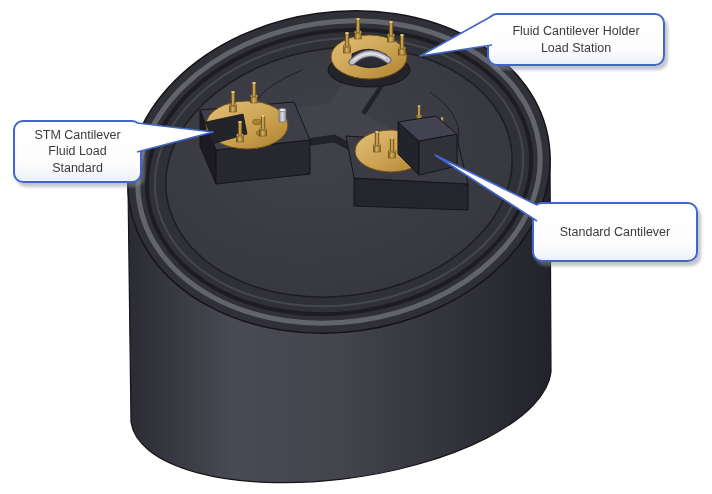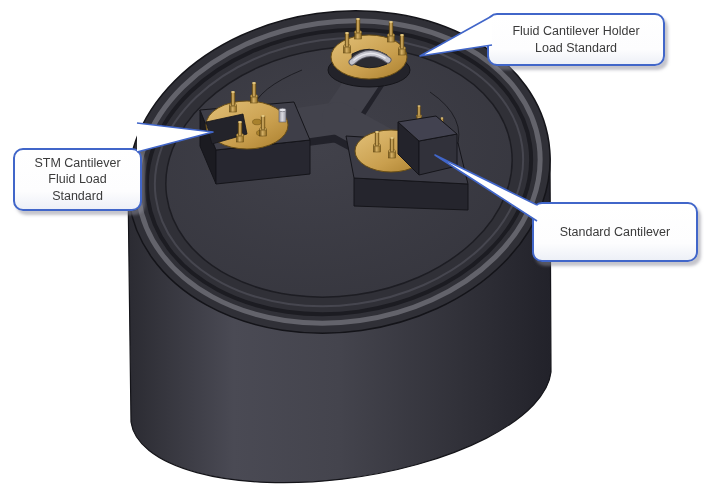--- a/index.html
+++ b/index.html
@@ -12,21 +12,21 @@
   .callout{
     position:absolute;z-index:4;box-sizing:border-box;
     border:2px solid #4166c9;border-radius:10px;
     background:linear-gradient(180deg,#ffffff 0%,#fdfdfe 70%,#edf0f7 100%);
     box-shadow:3px 4px 3px rgba(140,140,153,0.5);
     display:flex;flex-direction:column;align-items:center;justify-content:center;
     text-align:center;color:#3b3b3b;font-size:12.5px;line-height:1.32;
   }
   .callout .line{display:block;white-space:nowrap;}
   #callout-fluid{left:487px;top:13px;width:178px;height:53px;}
-  #callout-stm{left:13px;top:120px;width:129px;height:63px;margin-top:28px;}
+  #callout-stm{left:13px;top:120px;width:129px;height:63px;}
   #callout-standard{left:532px;top:202px;width:166px;height:60px;}
 </style>
 </head>
 <body>
 
 <div class="stage">
 
   <svg class="scene-svg" width="712" height="494" viewBox="0 0 712 494">
     <defs>
       <linearGradient id="bodyGrad" x1="0" y1="0" x2="1" y2="0">
@@ -188,21 +188,21 @@
         <rect x="-3.5" y="-7" width="7" height="7" fill="url(#goldShaft)" stroke="#5d4413" stroke-width="0.5"></rect>
         <ellipse cx="0" cy="-7" rx="3.5" ry="1.7" fill="#dcb76a" stroke="#6b4f15" stroke-width="0.5"></ellipse>
         <rect x="-1.9" y="-20" width="3.8" height="13.5" fill="url(#goldShaft)" stroke="#5d4413" stroke-width="0.5"></rect>
         <ellipse cx="0" cy="-20" rx="1.9" ry="1" fill="#e8cc85"></ellipse>
       </g>
     </g>
   </svg>
 
   <div class="callout" id="callout-fluid">
     <span class="line">Fluid Cantilever Holder</span>
-    <span class="line">Load Standard</span>
+    <span class="line">Load Station</span>
   </div>
 
   <div class="callout" id="callout-stm">
     <span class="line">STM Cantilever</span>
     <span class="line">Fluid Load</span>
     <span class="line">Standard</span>
   </div>
 
   <div class="callout" id="callout-standard">
     <span class="line">Standard Cantilever</span>

